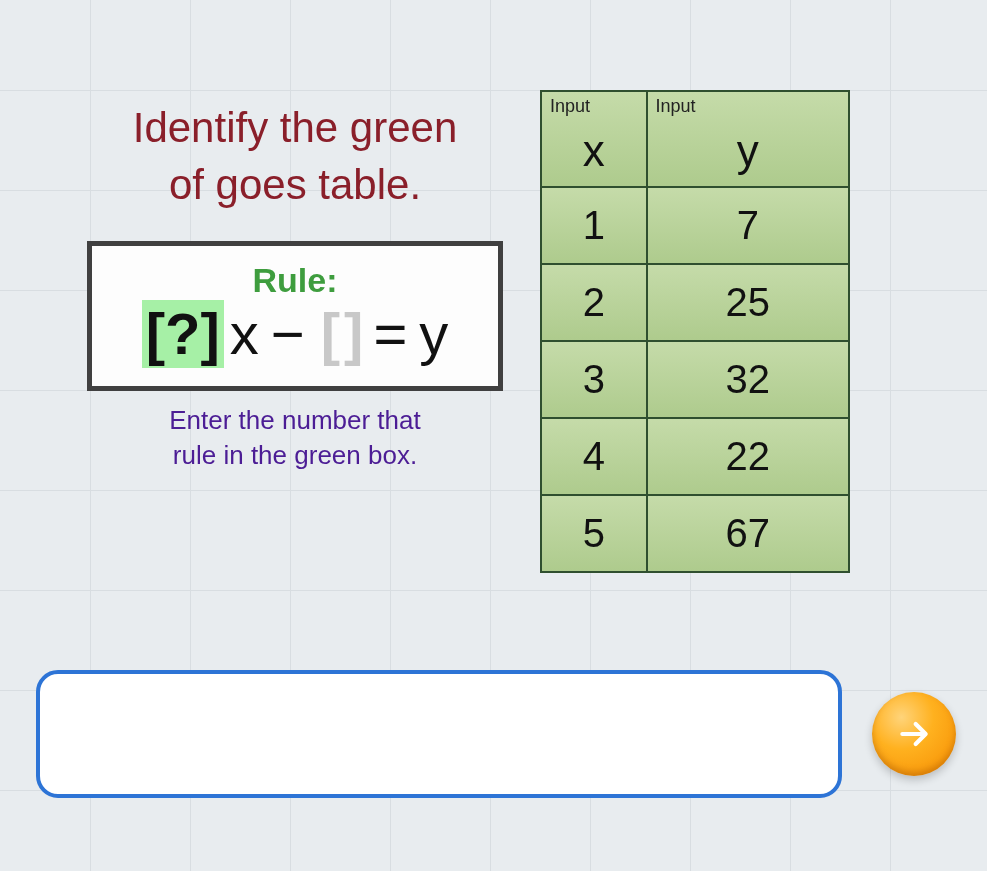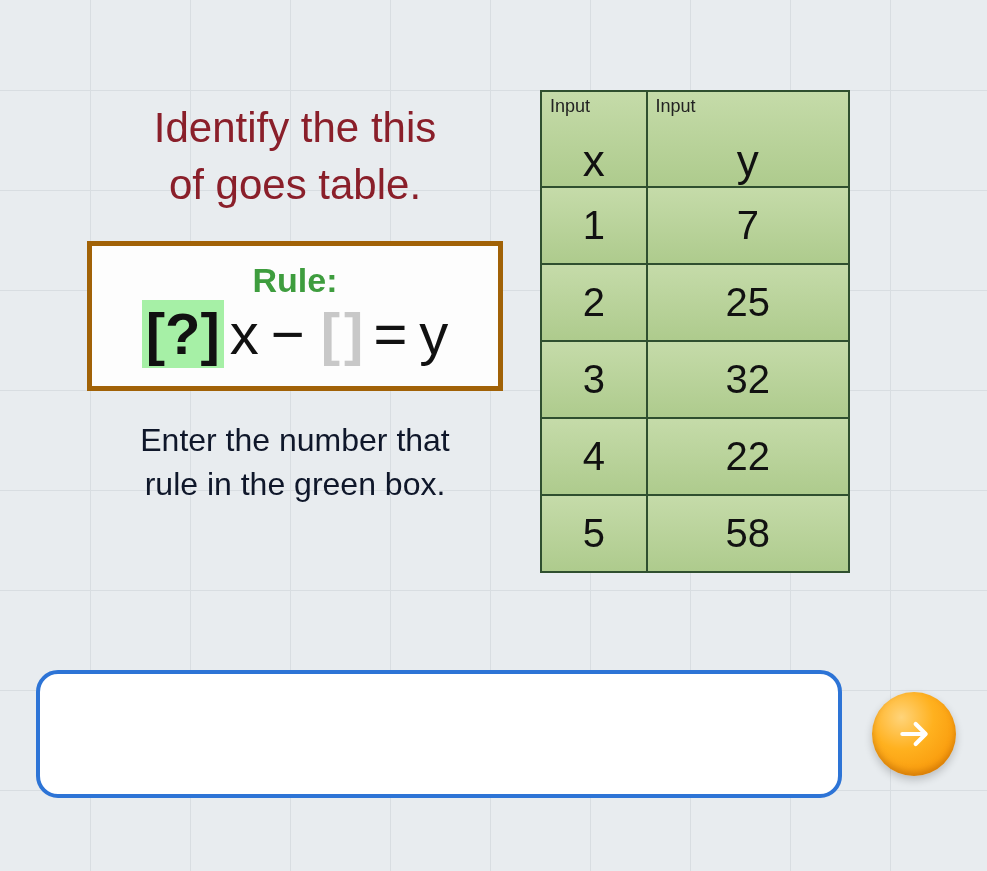--- a/index.html
+++ b/index.html
@@ -25,21 +25,21 @@
     .title {
       color: #8a1f2a;
       font-size: 42px;
       line-height: 1.35;
       font-weight: 400;
     }
     .rule-box {
       margin: 28px auto 0;
       width: 416px;
       height: 150px;
-      border: 5px solid #a16207;
+      border: 5px solid #404040;
       background: #fdfdfd;
       display: flex;
       flex-direction: column;
       align-items: center;
       justify-content: center;
       padding: 6px 8px 10px;
     }
     .rule-label {
       color: #3e9d3e;
       font-size: 34px;
@@ -74,23 +74,23 @@
       letter-spacing: -6px;
     }
     .eq-var {
       font-weight: 400;
     }
     .eq-op {
       font-weight: 400;
       padding: 0 6px;
     }
     .hint {
-      color: #0f172a;
-      font-size: 32px;
-      margin-top: 28px;
+      color: #4c1d95;
+      font-size: 26px;
+      margin-top: 12px;
       line-height: 1.35;
     }
     .table-wrap {
       position: absolute;
       left: 540px;
       top: 90px;
       width: 310px;
     }
     .io-table {
       border-collapse: collapse;
@@ -103,20 +103,21 @@
       text-align: center;
       height: 77px;
       font-size: 40px;
       color: #111;
       font-weight: 400;
       position: relative;
     }
     .io-table thead th {
       height: 96px;
       vertical-align: bottom;
+      padding-bottom: 10px;
     }
     .io-table .col-label {
       position: absolute;
       top: 4px;
       left: 8px;
       font-size: 18px;
       color: #222;
     }
     .io-table .var-label {
       font-size: 44px;
@@ -158,21 +159,21 @@
     .submit-btn svg {
       width: 40px;
       height: 40px;
     }
   </style>
 </head>
 <body>
 
 <div class="left-panel">
   <div class="title">
-    <span>Identify the this</span><br>
+    <span>Identify the green</span><br>
     <span>of goes table.</span>
   </div>
 
   <div class="rule-box">
     <div class="rule-label">Rule:</div>
     <div class="equation">
       <span class="bracket-green">[?]</span>
       <span class="eq-var">x</span>
       <span class="eq-op">−</span>
       <span class="bracket-gray">[   ]</span>
@@ -213,21 +214,21 @@
       <tr>
         <td>3</td>
         <td>32</td>
       </tr>
       <tr>
         <td>4</td>
         <td>22</td>
       </tr>
       <tr>
         <td>5</td>
-        <td>58</td>
+        <td>67</td>
       </tr>
     </tbody>
   </table>
 </div>
 
 <div class="answer-row">
   <input class="answer-input" type="text" value="" style="">
   <button class="submit-btn">
     <svg viewBox="0 0 24 24">
       <path d="M5 12h12M13 6l6 6-6 6" stroke="#fff" stroke-width="2.5" fill="none" stroke-linecap="round" stroke-linejoin="round"></path>

